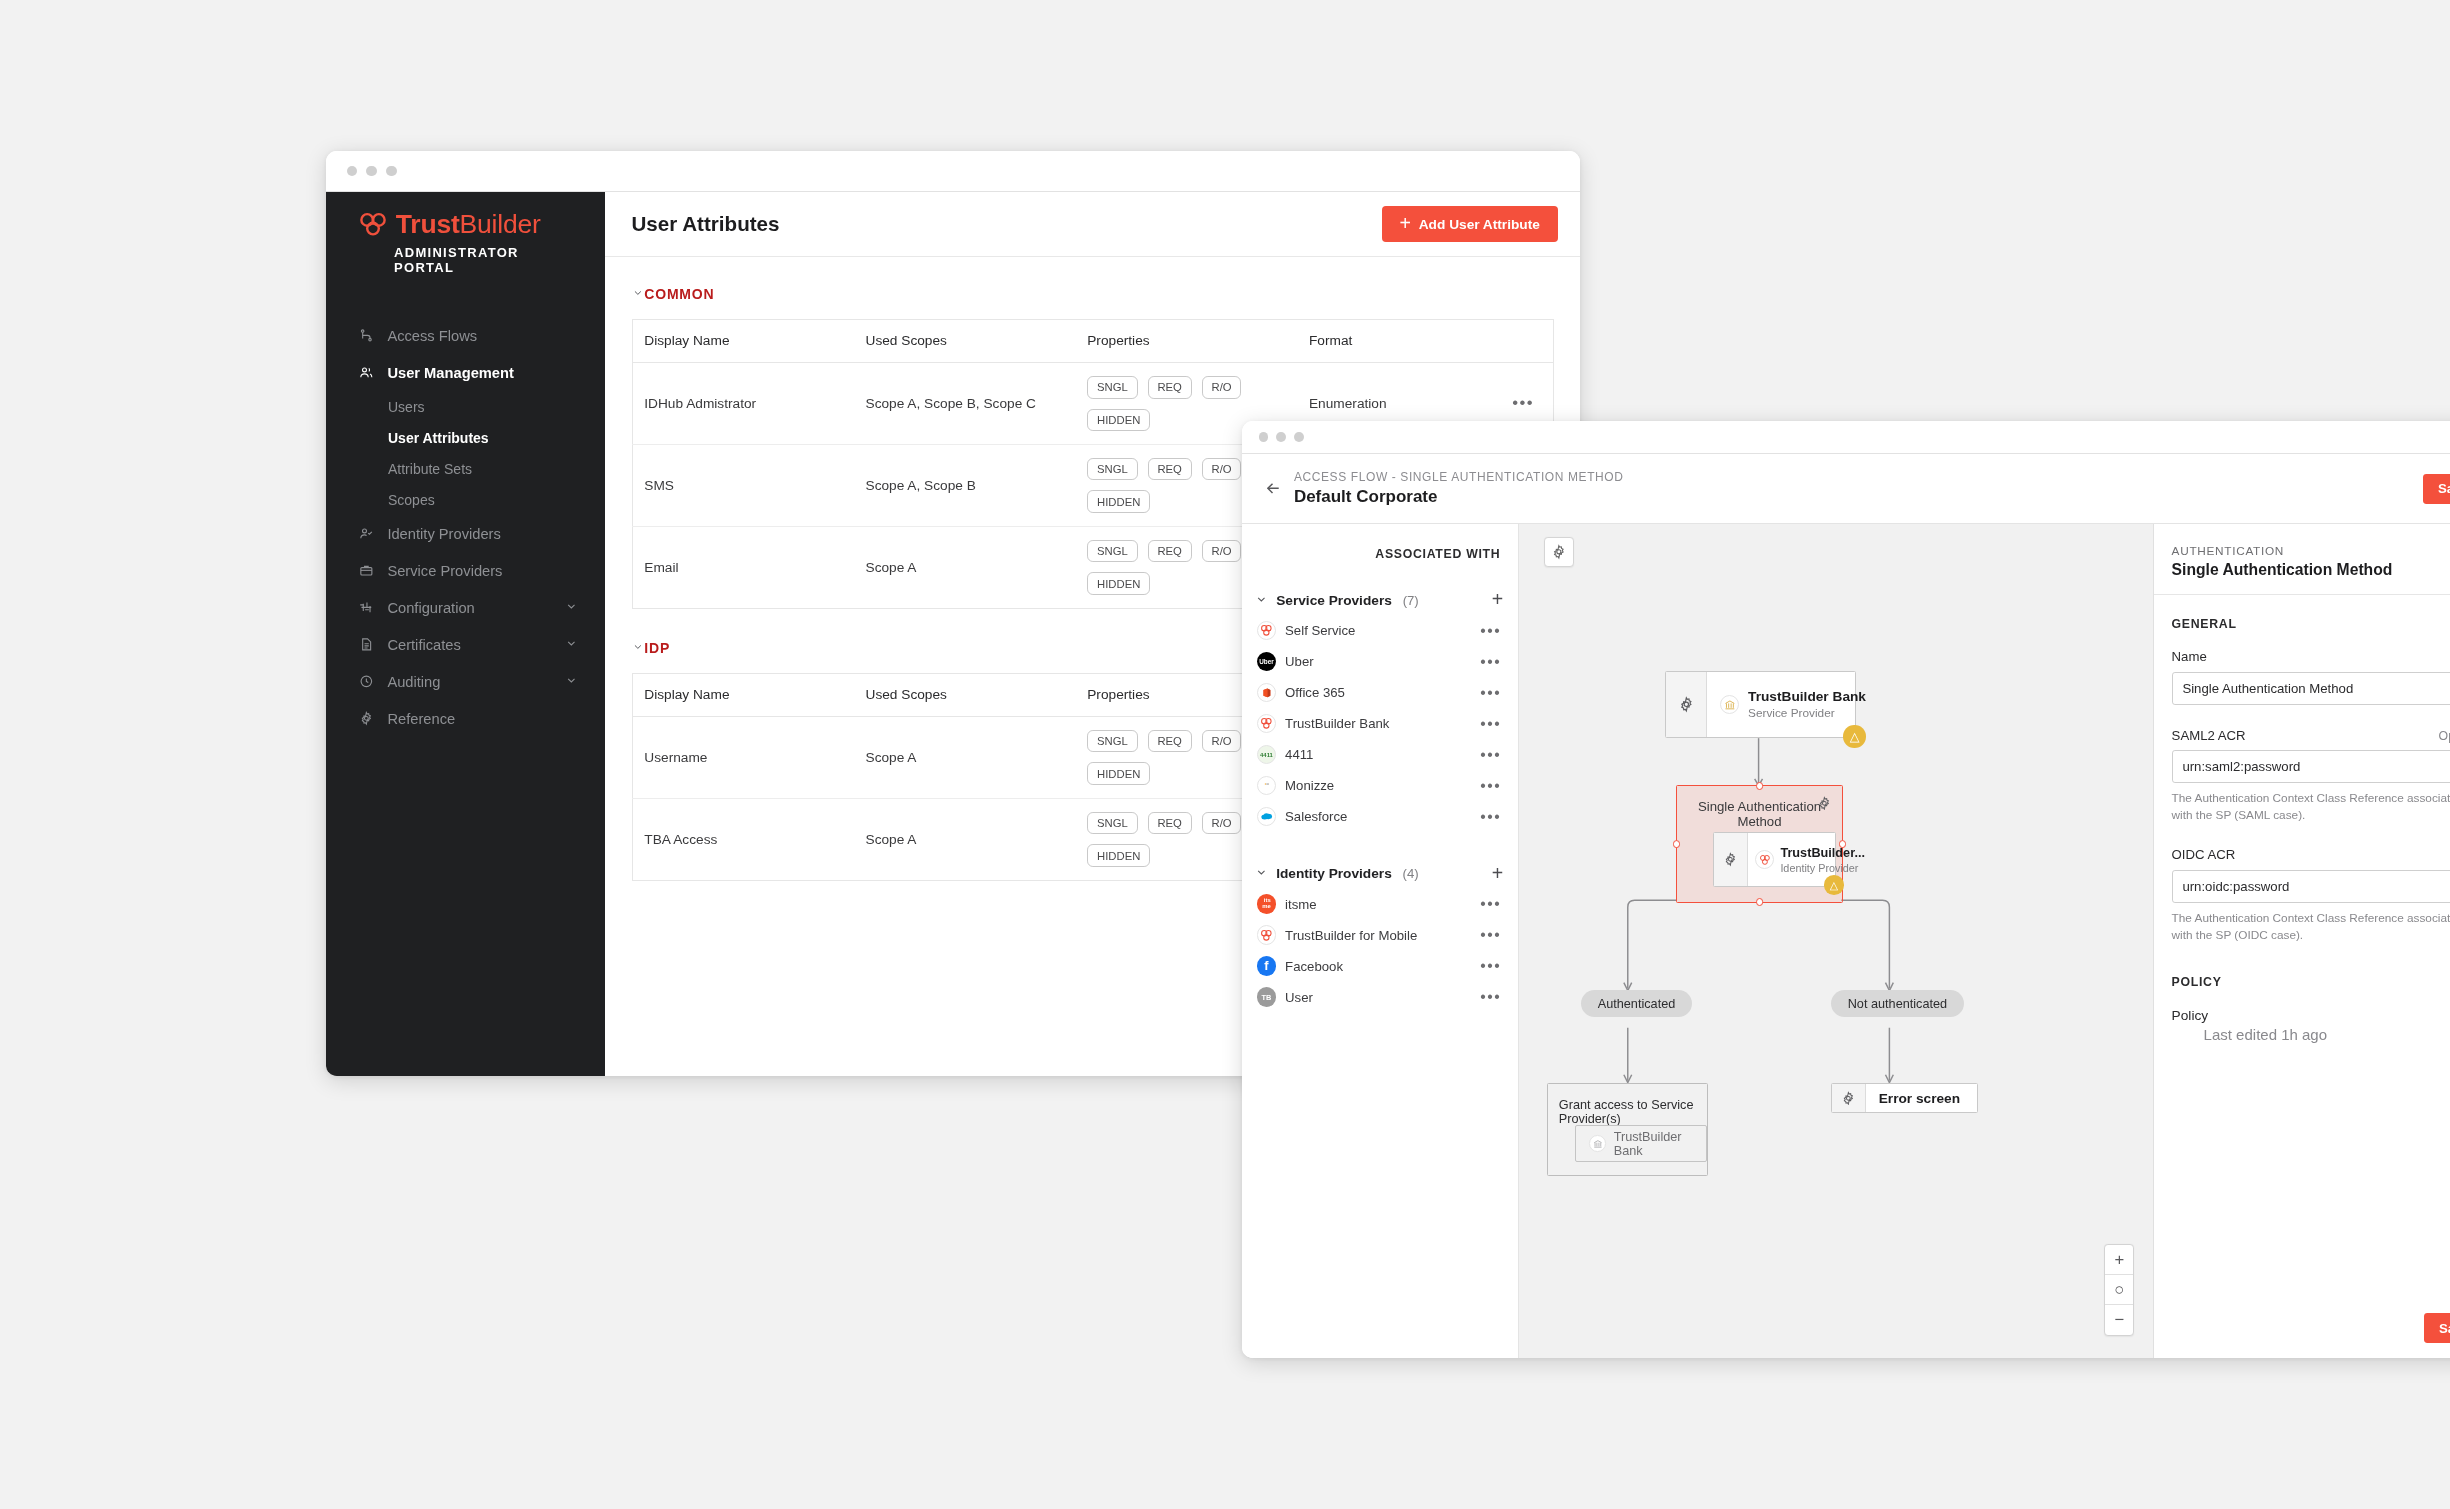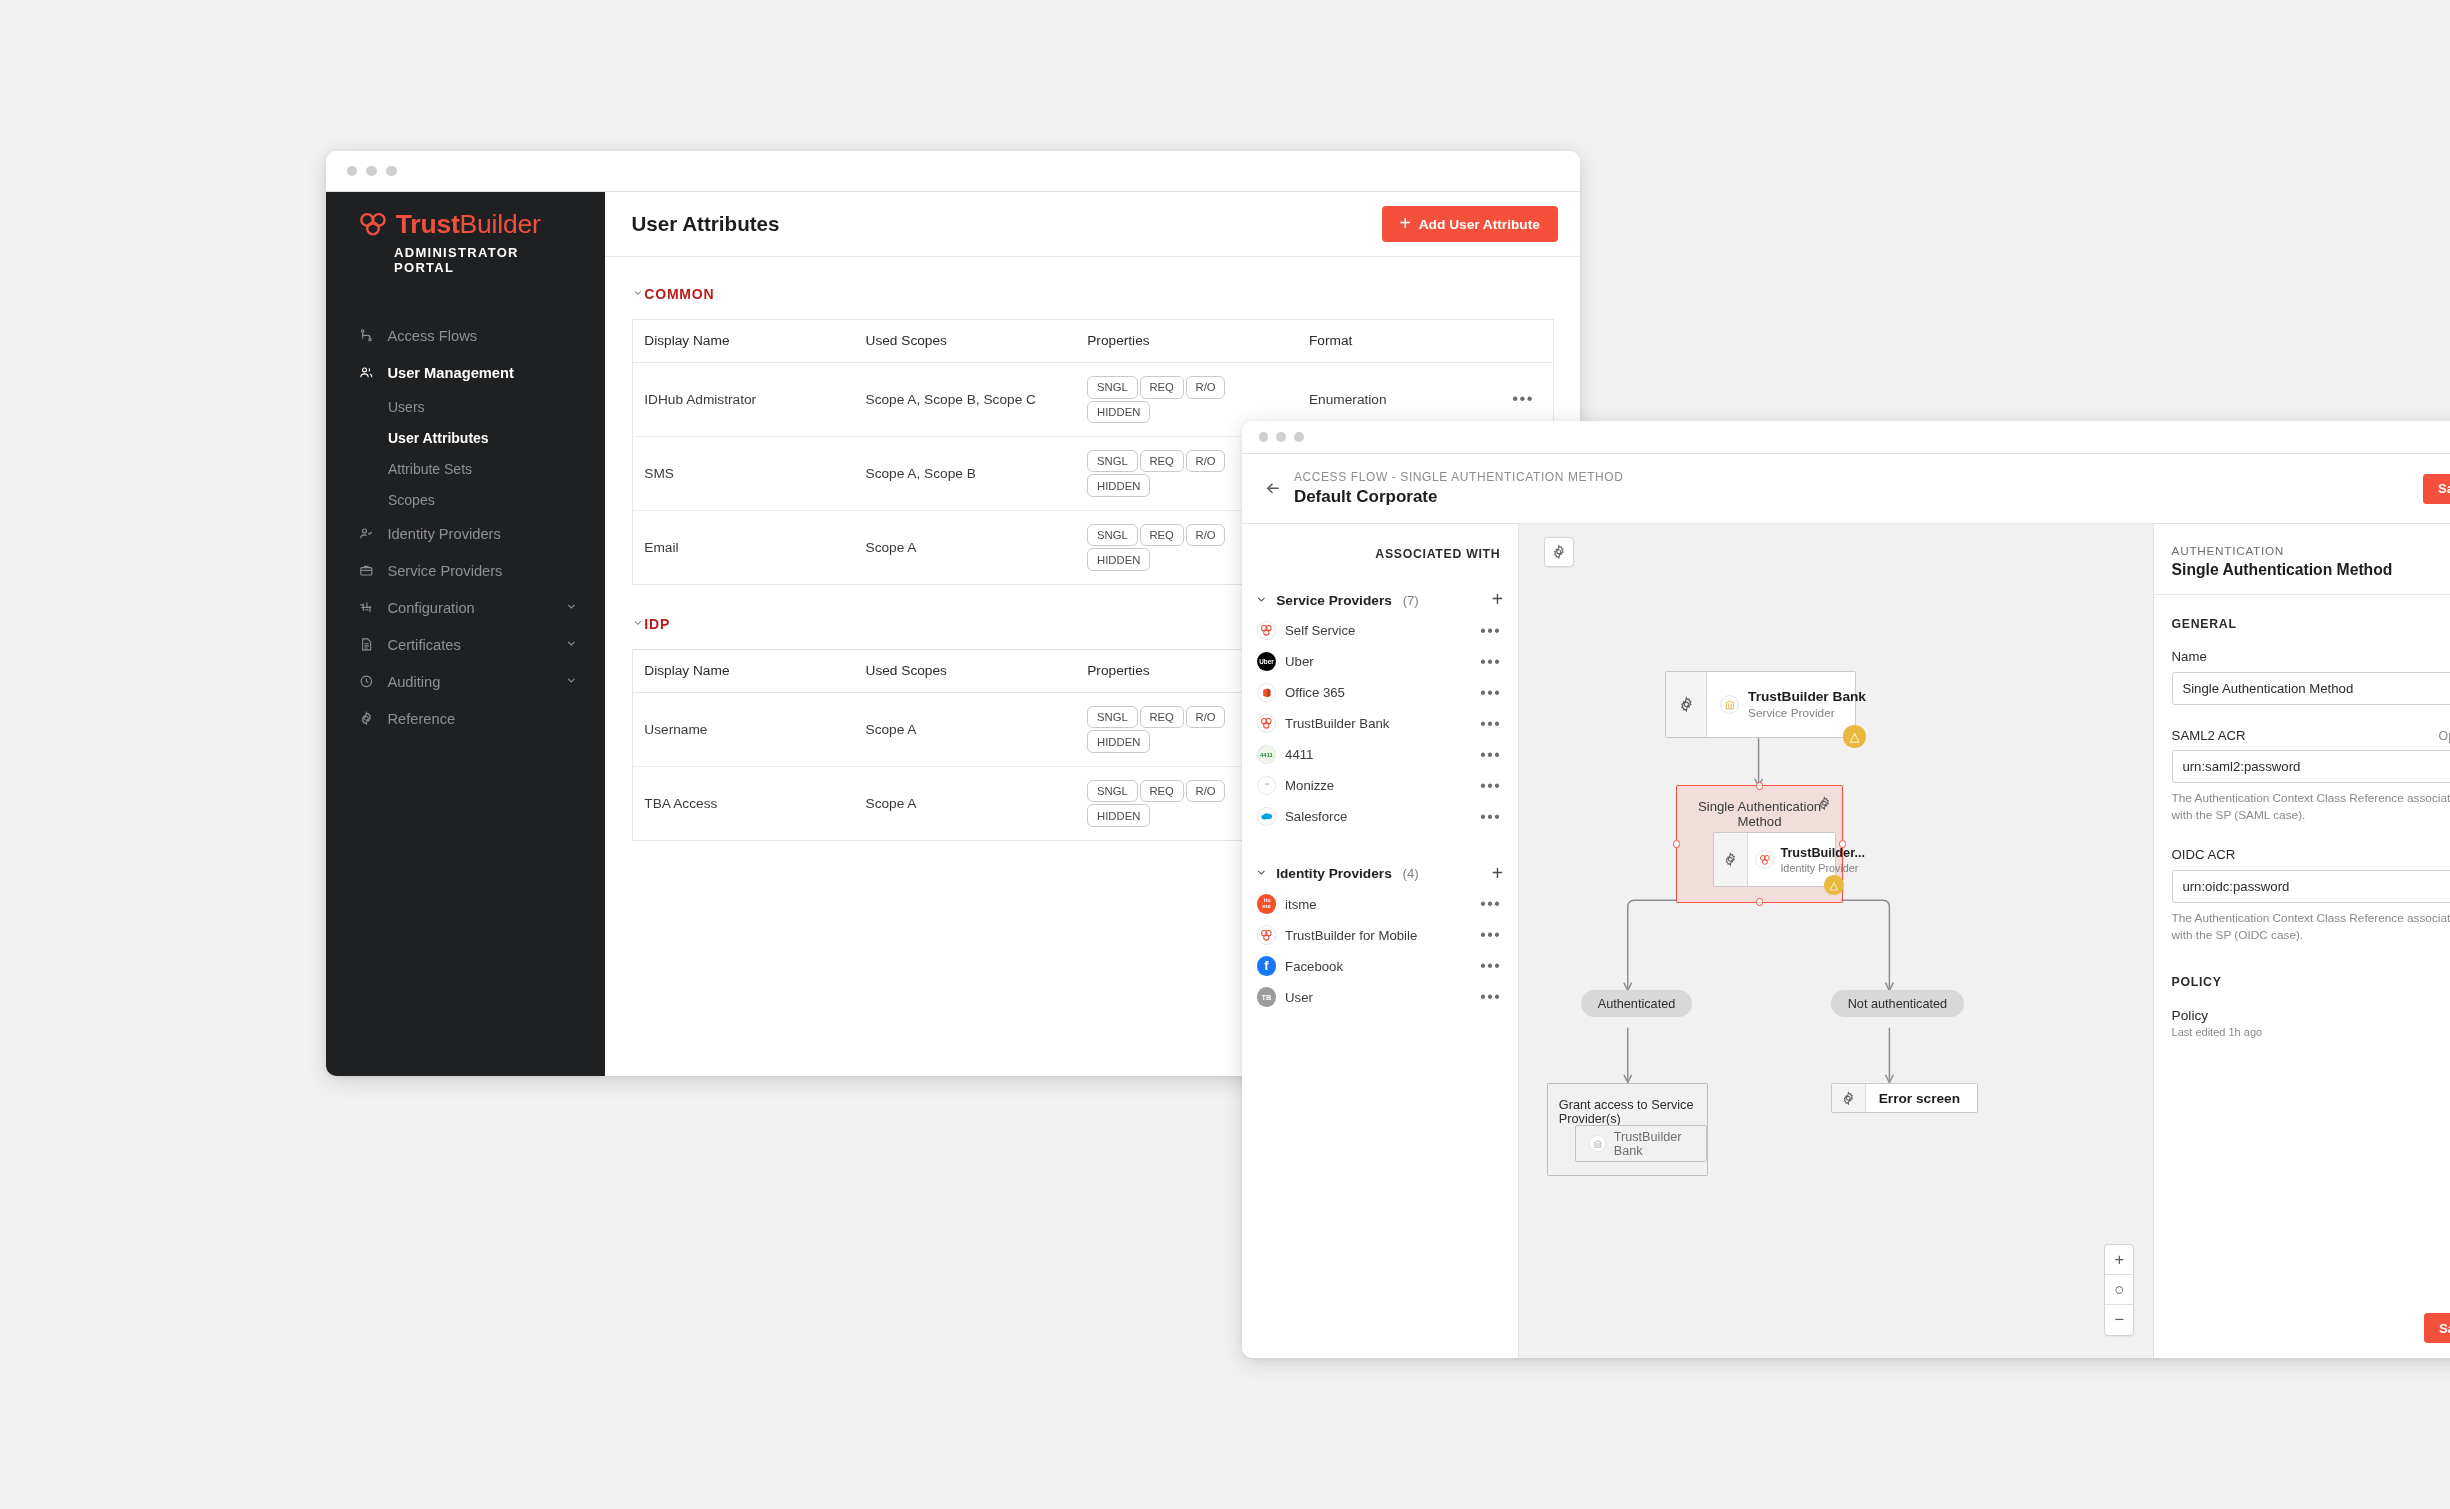--- a/index.html
+++ b/index.html
@@ -107,21 +107,21 @@
   table.attrs td {
     font-size: 13.7px; color: #3a3a3c; padding: 12.7px 0 12.7px 11.8px;
     border-bottom: 0.5px solid #ededed; vertical-align: middle;
   }
   table.attrs tr:last-child td { border-bottom: none; }
   .col-name  { width: 221px; }
   .col-scope { width: 221px; }
   .col-props { width: 221px; }
   .col-fmt   { width: 196px; }
   .col-more  { width: 59px; text-align: center !important; padding-left: 0 !important; }
-  .chips { display: flex; flex-wrap: wrap; gap: 2px; max-width: 162px; }
+  .chips { display: flex; flex-wrap: wrap; gap: 10px; max-width: 162px; }
   .chip {
     border: 0.5px solid #c9c9c9; border-radius: 5.9px; color: #4b4b4d;
     font-size: 11.3px; padding: 4.4px 8.8px; background: #fff; white-space: nowrap;
   }
   .dots-h { color: #6d6d70; font-size: 16.7px; letter-spacing: 1.5px; line-height: .5; cursor: pointer; }
   .sec-gap { height: 31px; }
 
   
   #win-flow { left: 1242px; top: 421px; width: 1260px; height: 937px; }
   #win-flow .titlebar { height: 33px; padding-left: 16.7px; }
@@ -250,21 +250,21 @@
   .field-opt { margin-left: auto; font-size: 12.3px; color: #87878b; }
   .field-input {
     width: 100%; height: 33px; border: 0.5px solid #cfcfcf; border-radius: 2.9px;
     padding: 0 9.8px; font-size: 13.2px; color: #2b2b2d; background: #fff;
     font-family: inherit;
   }
   .field-help { font-size: 11.8px; color: #89898d; line-height: 1.45; margin-top: 6.9px; }
   .field-gap { height: 22.5px; }
   .policy-row { display: flex; align-items: center; }
   .policy-name { font-size: 13.7px; color: #2b2b2d; }
-  .policy-sub { font-size: 11px; color: #89898d; margin-top: 3.9px; }
+  .policy-sub { font-size: 15px; color: #89898d; margin-top: 3.9px; margin-left: 32px; }
   .props-foot {
     flex: none; padding: 14.7px 17.6px; display: flex; justify-content: flex-end;
     background: #fff;
   }
   .props-foot .btn-save { margin-left: 0; }
 </style>
 </head>
 <body>
 
 <div class="desktop">

